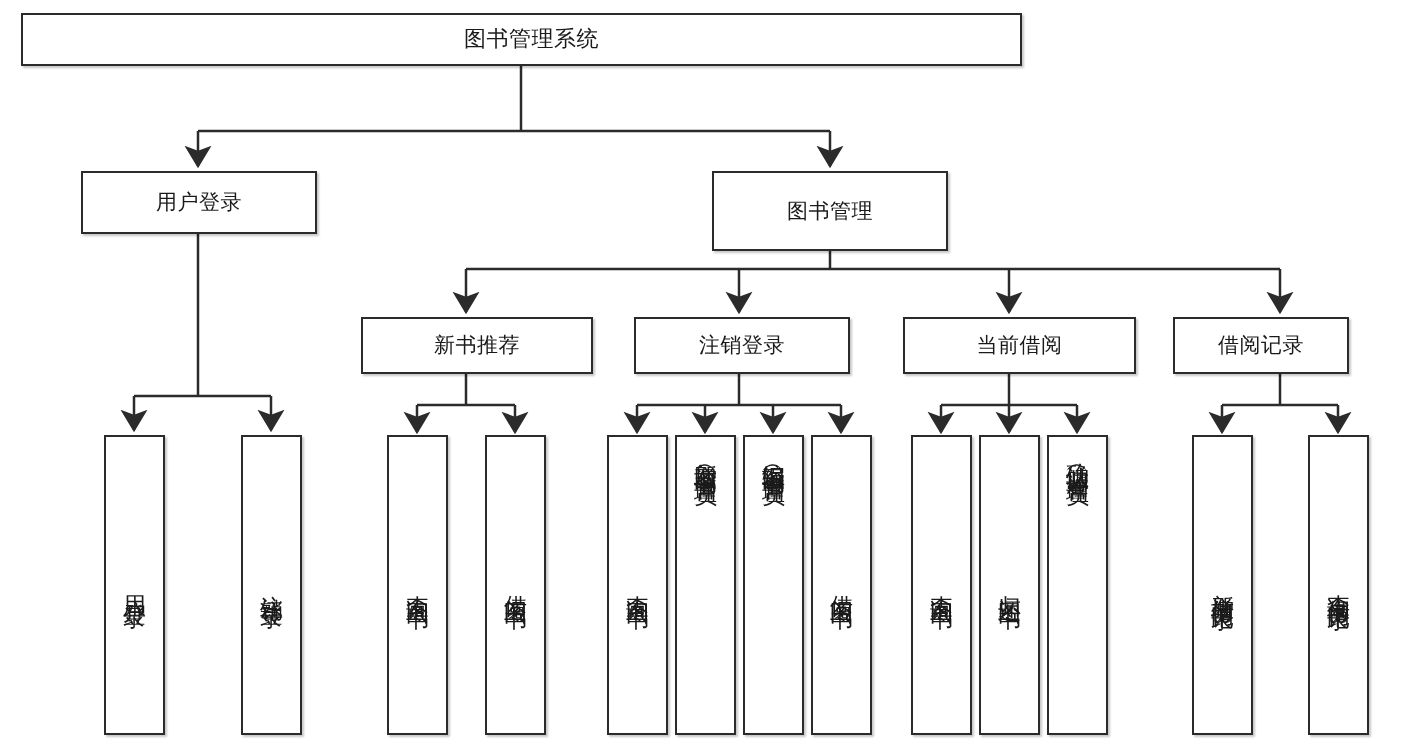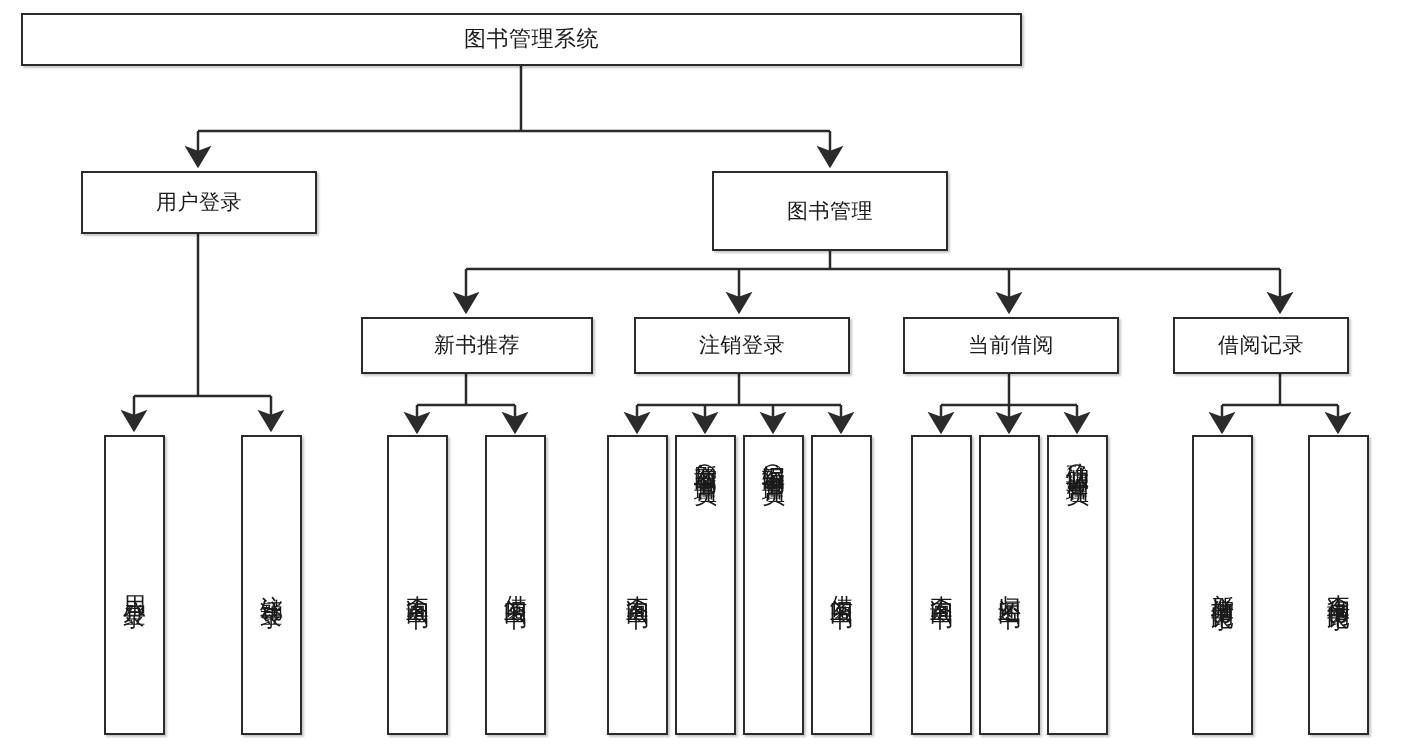--- a/index.html
+++ b/index.html
@@ -148,21 +148,21 @@
   <div class="node horiz" style="left:712px; top:171px; width:236px; height:80px;">
     <span class="label">图书管理</span>
   </div>
 
   <div class="node horiz" style="left:361px; top:317px; width:232px; height:57px;">
     <span class="label">新书推荐</span>
   </div>
   <div class="node horiz" style="left:634px; top:317px; width:216px; height:57px;">
     <span class="label">注销登录</span>
   </div>
-  <div class="node horiz" style="left:903px; top:317px; width:216px; height:57px;">
+  <div class="node horiz" style="left:903px; top:317px; width:233px; height:57px;">
     <span class="label">当前借阅</span>
   </div>
   <div class="node horiz" style="left:1173px; top:317px; width:176px; height:57px;">
     <span class="label">借阅记录</span>
   </div>
 
   <div class="node vert" style="left:104px; top:435px; width:61px; height:300px;">
     <span class="label">用户登录</span>
   </div>
   <div class="node vert" style="left:241px; top:435px; width:61px; height:300px;">

